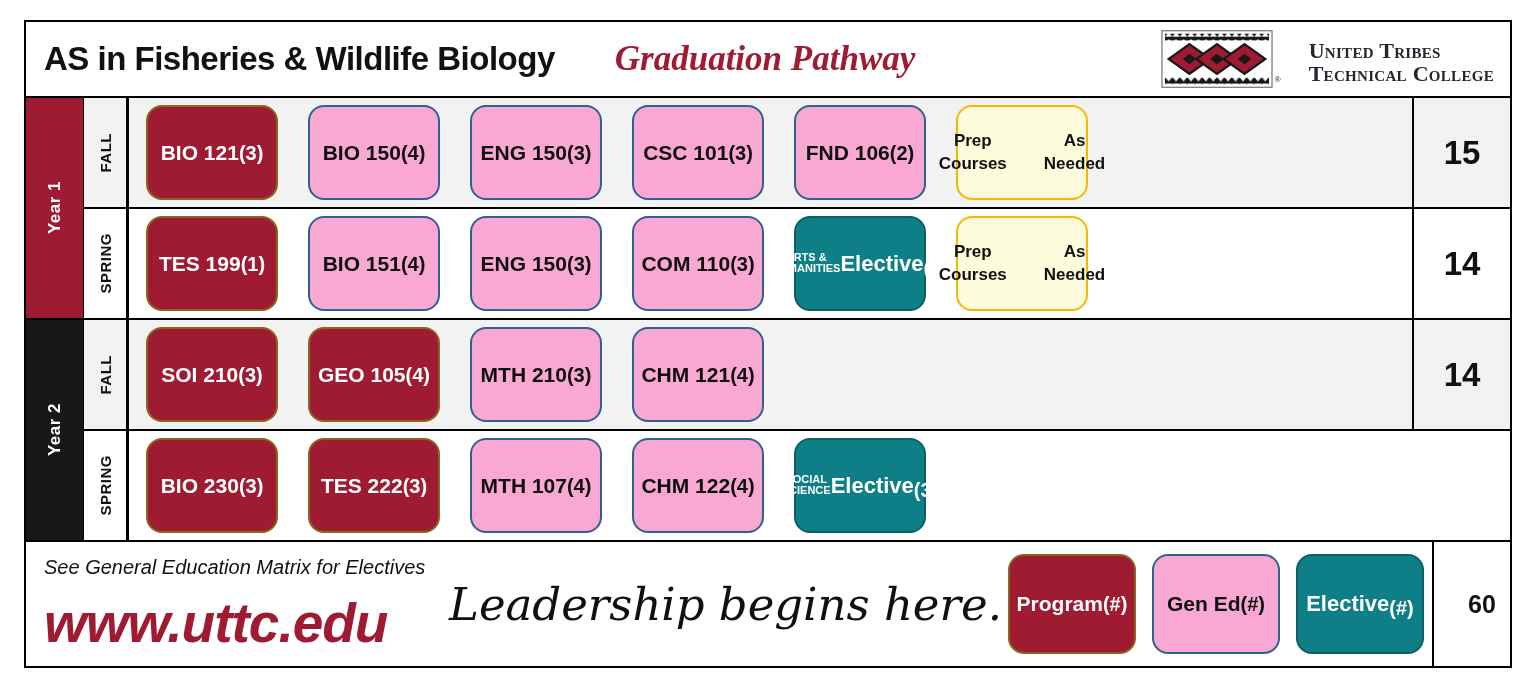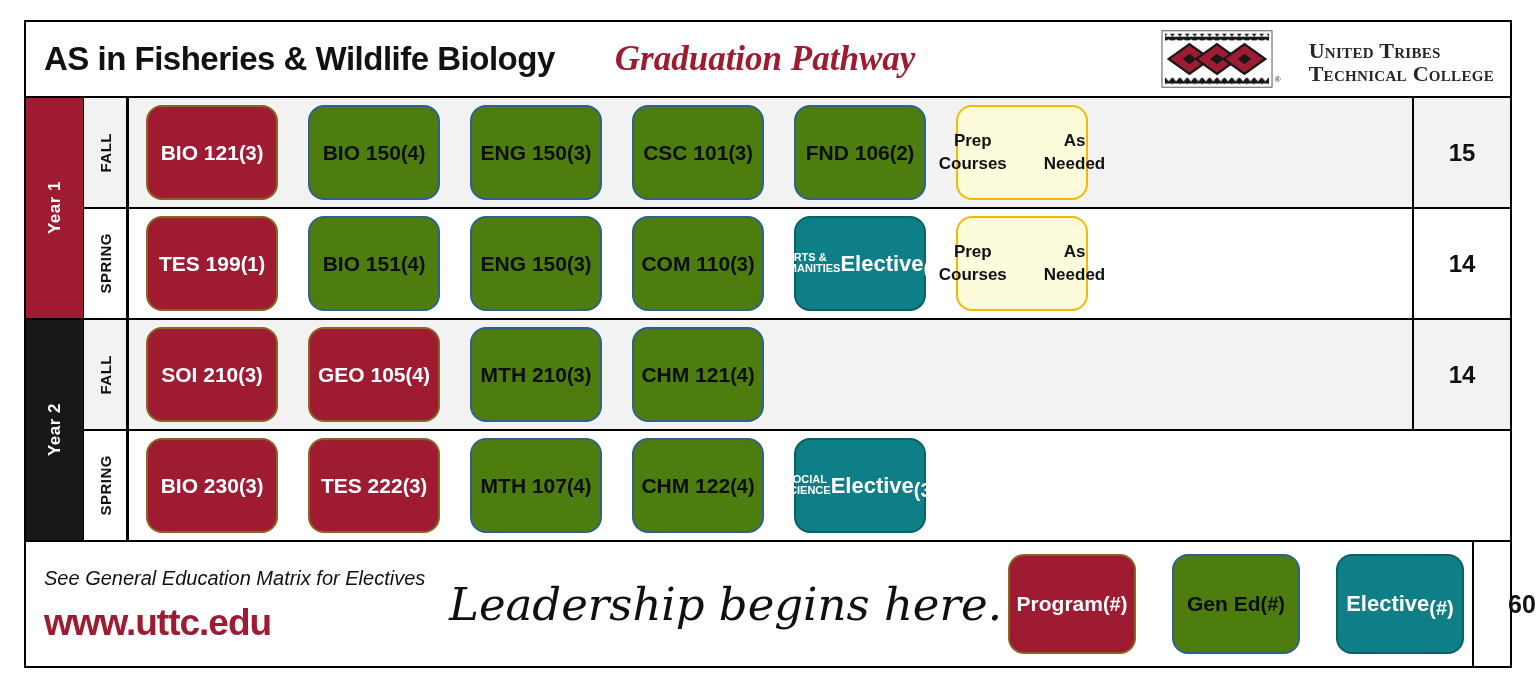--- a/index.html
+++ b/index.html
@@ -44,55 +44,55 @@
   .sem-row.spring { background:#ffffff; }
   .sem-cell {
     flex:0 0 46px; border-left:1.5px solid #000; border-right:3px solid #000;
     display:flex; align-items:center; justify-content:center; box-sizing:border-box;
   }
   .sem-label { font-weight:bold; font-size:15px; color:#111; letter-spacing:0.5px; }
   .courses { flex:1; display:flex; align-items:center; padding-left:17px; gap:30px; overflow:hidden; }
   .credits-cell {
     flex:0 0 98px; border-left:2.5px solid #000; box-sizing:border-box;
     display:flex; align-items:center; justify-content:center;
-    font-size:24px; font-weight:bold;
+    font-size:33px; font-weight:bold;
   }
 
   
   .card {
     width:132px; height:95px; flex:0 0 auto; border-radius:16px; box-sizing:border-box;
     display:flex; flex-direction:row; align-items:center; justify-content:center;
     text-align:center; line-height:1.3;
   }
   .card .code { font-size:21px; font-weight:bold; }
   .card .cr   { font-size:20px; font-weight:bold; }
   .card.program  { background:#9E1B32; border:2.5px solid #8A6420; color:#fff; }
-  .card.gened    { background:#4d7c0f; border:2px solid #2F618F; color:#0e0e0e; }
+  .card.gened    { background:#f9a8d4; border:2px solid #2F618F; color:#0e0e0e; }
   .card.elective { background:#0E7F87; border:2px solid #0A6067; color:#fff; }
   .card.elective .tag  { font-size:11px; font-weight:bold; line-height:1; margin-bottom:1px; }
   .card.elective .code { font-size:22px; line-height:1.05; }
   .card.elective .cr   { margin-top:8px; }
   .card.prep { background:#FCFBDC; border:2.5px solid #F5B800; color:#111;gap:37px; }
   .prep-line { font-size:17px; font-weight:bold; line-height:1.35; }
 
   
   .footer { flex:1; display:flex; box-sizing:border-box; background:#fff; }
   .footer-main { flex:1; display:flex; align-items:center; padding:6px 0 6px 18px; }
   .footer-left { width:405px; display:flex; flex-direction:column; }
   .note { font-style:italic; font-size:20px; margin-top:3px; color:#111; }
   .website {
-    font-size:37px; font-weight:bold; color:#9E1B32;
+    font-size:55px; font-weight:bold; font-style:italic; color:#9E1B32;
     margin-top:12px; letter-spacing:-1px; text-decoration:none; cursor:pointer;
   }
   .tagline {
     flex:1; display:flex; align-items:center; justify-content:center;
     font-family:"DejaVu Serif", serif; font-style:italic; font-size:45px; color:#101010;
     white-space:nowrap; margin-right:6px;
   }
-  .legend { display:flex; align-items:center; gap:36px; margin-right:8px; }
+  .legend { display:flex; align-items:center; gap:16px; margin-right:8px; }
   .legend .card { width:128px; height:100px; }
   .footer-credits {
     flex:0 0 98px; border-left:2.5px solid #000; box-sizing:border-box;
     display:flex; align-items:center; justify-content:center; font-size:25px; font-weight:bold;
   }
 </style>
 </head>
 <body>
 
 <div class="sheet">

